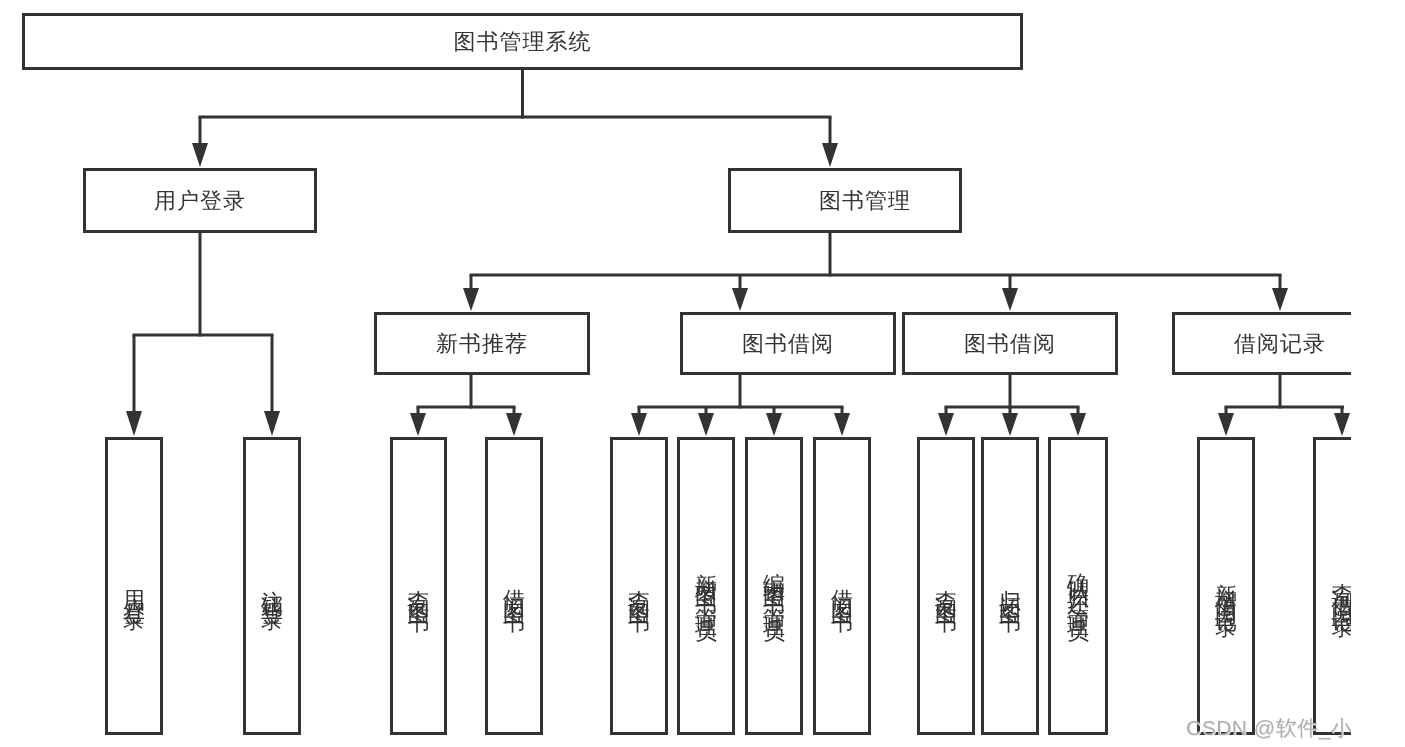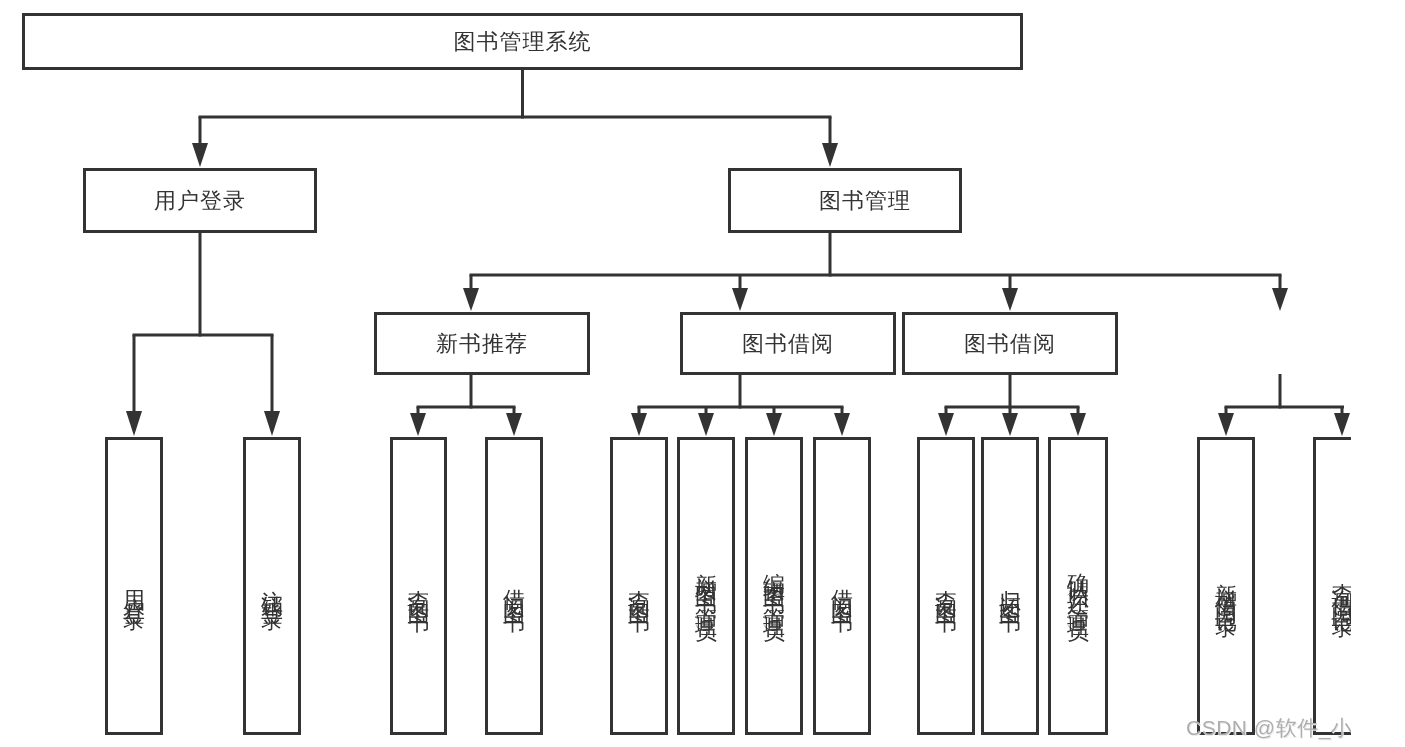--- a/index.html
+++ b/index.html
@@ -142,20 +142,21 @@
   </svg>
 
   <div class="hbox" style="left:22px; top:13px; width:1001px; height:57px;">图书管理系统</div>
 
   <div class="hbox" style="left:83px; top:168px; width:234px; height:65px;">用户登录</div>
   <div class="hbox" style="left:728px; top:168px; width:234px; height:65px;padding-left:40px;">图书管理</div>
 
   <div class="hbox" style="left:374px; top:312px; width:216px; height:63px;">新书推荐</div>
   <div class="hbox" style="left:632px; top:312px; width:216px; height:63px;margin-left:48px;">图书借阅</div>
   <div class="hbox" style="left:902px; top:312px; width:216px; height:63px;">图书借阅</div>
+  <div class="hbox" style="left:1172px; top:312px; width:216px; height:63px;">借阅记录</div>
 
   <div class="leaf" style="left:105px; width:58px;">
     <span class="vtext">用户登录</span>
   </div>
   <div class="leaf" style="left:243px; width:58px;">
     <span class="vtext">注销登录</span>
   </div>
   <div class="leaf" style="left:390px; width:57px;">
     <span class="vtext">查询图书</span>
   </div>

